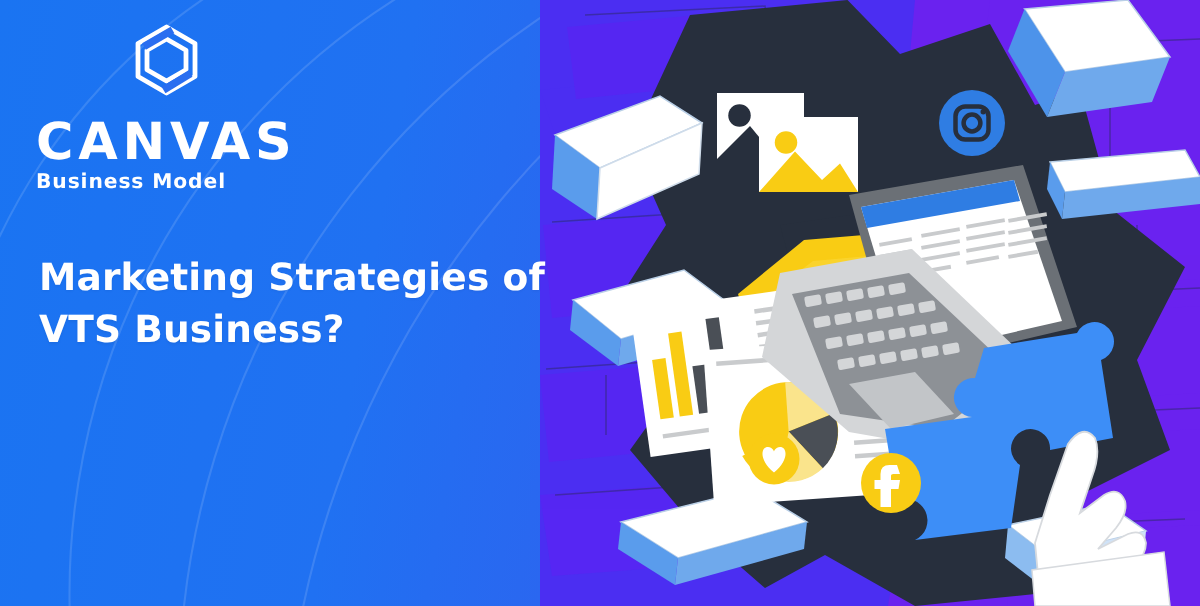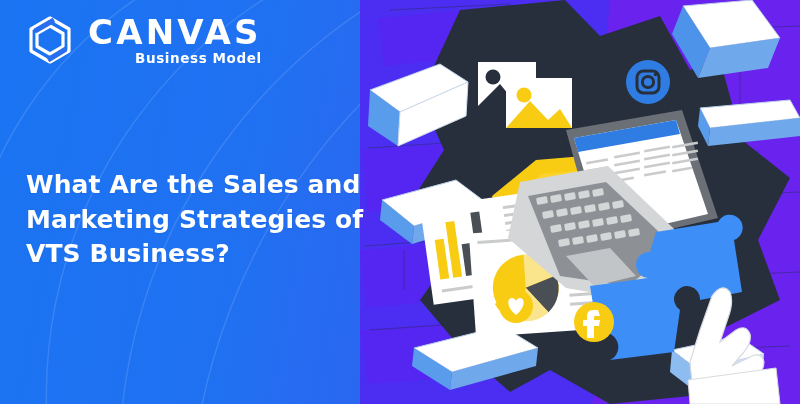--- a/index.html
+++ b/index.html
@@ -14,29 +14,29 @@
   .bg-gradient {
     position:absolute; inset:0;
     background:linear-gradient(100deg,#1a74f2 0%,#2071f2 32%,#2f62ef 58%,#3d4ef0 78%,#4a3bf0 100%);
   }
   .arcs { position:absolute; inset:0; }
 
   
   .art { position:absolute; top:0; left:360px; width:440px; height:404px; overflow:hidden; }
 
   
-  #logo { position:absolute; left:24px; top:14px; display:flex; align-items:center; gap:12px; }
+  #logo { position:absolute; left:24px; top:14px; display:flex; align-items:center; gap:12px;flex-direction:column; }
   .logo-word { line-height:1; }
   .logo-title {
     color:#fff; font-size:34px; font-weight:700; letter-spacing:3.2px;
     font-family:"DejaVu Sans", sans-serif;
   }
   .logo-sub {
     color:#ffffff; font-size:13.5px; font-weight:600; letter-spacing:0.6px;
-    margin-top:3px; text-align:right; font-family:"DejaVu Sans", sans-serif;
+    margin-top:3px; text-align:left; font-family:"DejaVu Sans", sans-serif;
   }
 
   
   #headline {
     position:absolute; left:26px; top:168px; width:352px;
     color:#ffffff; font-size:25px; font-weight:700; line-height:1.38;
     letter-spacing:0.1px; font-family:"DejaVu Sans", sans-serif;
     text-shadow:0 1px 2px rgba(0,0,0,.06);
   }
   #headline .ln { display:block; white-space:nowrap; }
@@ -291,18 +291,17 @@
       <path d="M 11 17 L 30 6" stroke="#2a6ef0" stroke-width="5"></path>
       <path d="M 24 46 L 42 35" stroke="#2a6ef0" stroke-width="5"></path>
     </svg>
     <div class="logo-word">
       <div class="logo-title">CANVAS</div>
       <div class="logo-sub">Business Model</div>
     </div>
   </div>
 
   <h1 id="headline">
-    <span class="ln">What Are the Sales and</span>
     <span class="ln">Marketing Strategies of</span>
     <span class="ln">VTS Business?</span>
   </h1>
 
 </div>
 
 </body></html>

